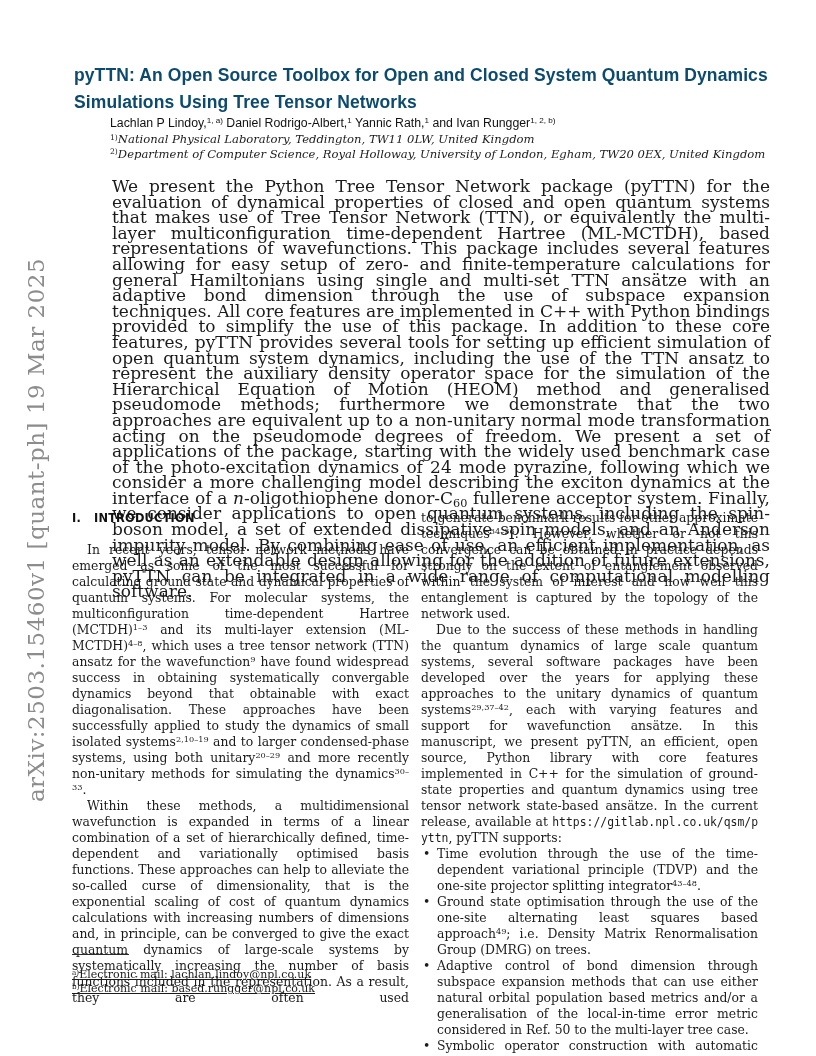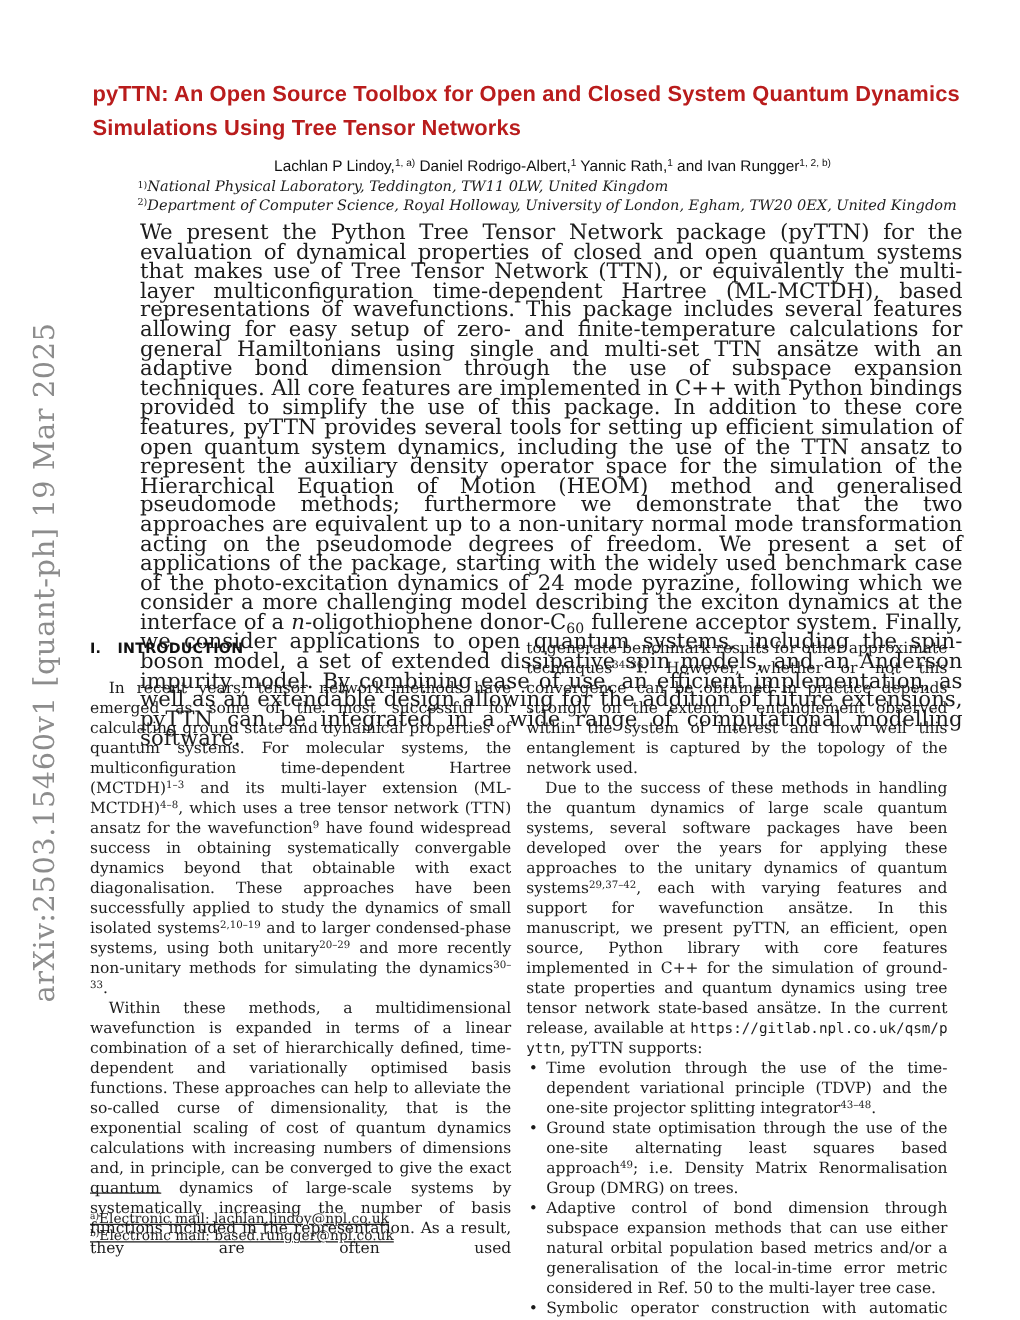--- a/index.html
+++ b/index.html
@@ -7,23 +7,23 @@
         font-family:"DejaVu Serif", serif;color:#1b1b1b;overflow:hidden;}
 
   
   .arxiv-watermark{position:absolute;top:530px;left:36px;transform:translate(-50%,-50%) rotate(-90deg);
         white-space:nowrap;font-family:"DejaVu Serif", serif;font-size:23px;color:#8c8c8c;
         letter-spacing:0.5px;}
 
   
   .header{position:absolute;left:74px;top:62px;width:700px;}
   .title{font-family:"Liberation Sans", sans-serif;font-weight:700;font-size:17.5px;
-        line-height:27px;color:#b91c1c;letter-spacing:0.1px;}
-  .authors{margin-top:10px;font-family:"Liberation Sans", sans-serif;font-size:12.3px;color:#111;
-        padding-left:36px;text-align:center;}
+        line-height:27px;color:#0c4a6e;letter-spacing:0.1px;}
+  .authors{margin-top:0;font-family:"Liberation Sans", sans-serif;font-size:12.3px;color:#111;
+        padding-left:36px;}
   .affiliations{margin-top:2px;padding-left:36px;font-size:11.6px;line-height:14.6px;}
   .affiliation .aff-text{font-style:italic;}
 
   
   .abstract{position:absolute;left:112px;top:179px;width:658px;font-size:17px;line-height:15.6px;
         text-align:justify;hyphens:auto;}
 
   
   .col{position:absolute;top:474px;width:337px;font-size:12.4px;line-height:16px;margin-top:36px;}
   .col-left{left:72px;height:487px;}

